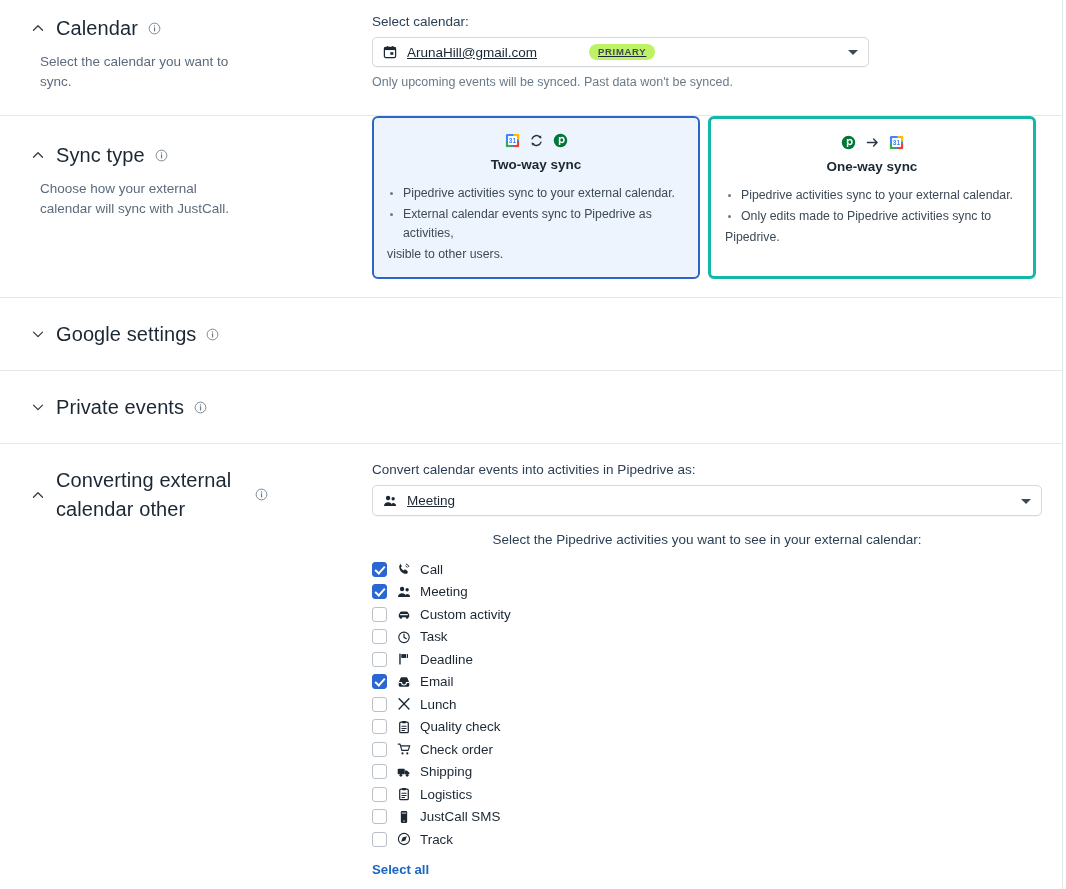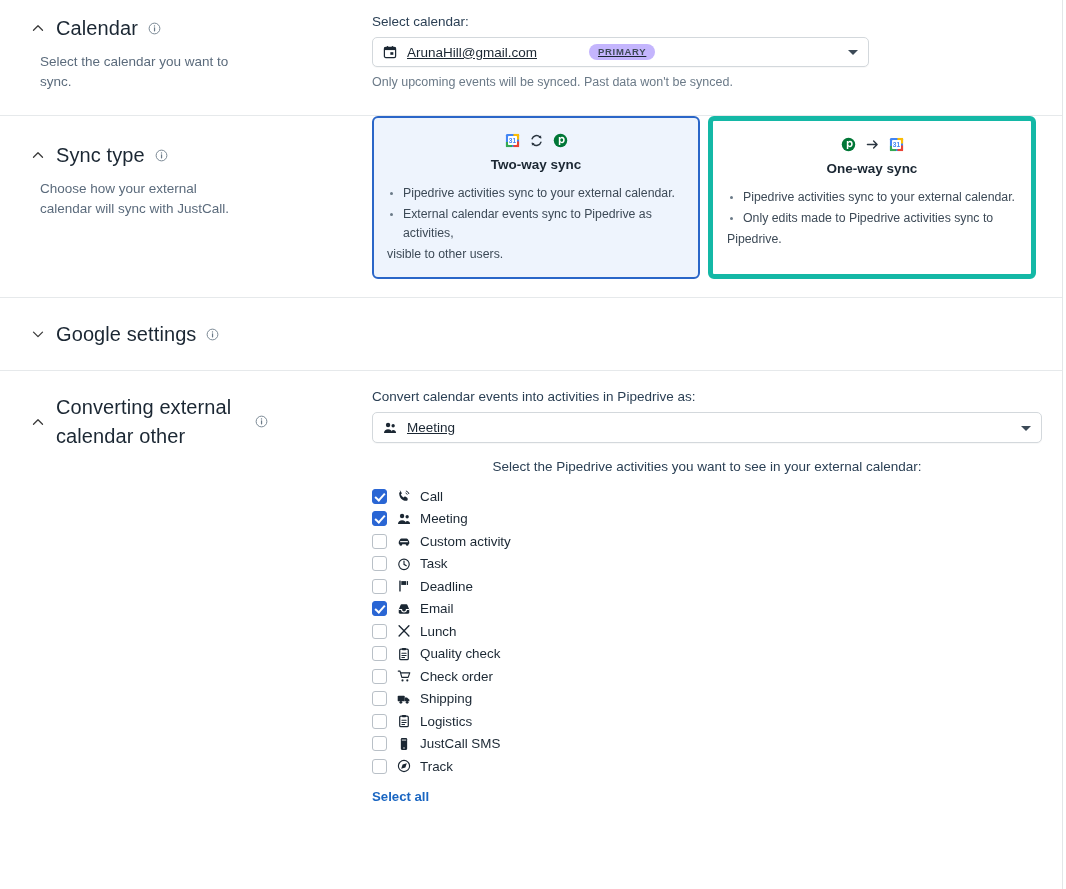--- a/index.html
+++ b/index.html
@@ -94,37 +94,37 @@
   .select .ico svg { display:block; }
   .caret {
     position: absolute; right: 10px; top: 50%;
     width: 0; height: 0; margin-top: -2px;
     border-left: 5px solid transparent;
     border-right: 5px solid transparent;
     border-top: 5px solid #3c4a57;
   }
   .badge {
     margin-left: 42px;
-    background: #c4b5fd;
+    background: #bef264;
     color: #3f4b58;
     font-size: 9.5px;
     font-weight: bold;
     letter-spacing: .7px;
     padding: 3px 9px;
     border-radius: 9px;
     line-height: 1;
   }
   .select-calendar { width: 497px; }
   .select-activity { width: 670px; height: 31px; }
 
   
   .cards { display: flex; gap: 8px; margin-top: 0; }
   .card {
     width: 328px;
-    border: 5px solid #14b8a6;
+    border: 3px solid #14b8a6;
     border-radius: 6px;
     background: #fff;
     padding: 14px 14px 12px 14px;
   }
   .card.selected {
     border: 2px solid #2a66c8;
     background: #eef4fd;
     padding: 13px 13px 11px 13px;
   }
   .card-icons {
@@ -363,20 +363,40 @@
                 <circle cx="8" cy="8" r="6.6" fill="none" stroke="#6b7a88" stroke-width="1.1"></circle>
                 <circle cx="8" cy="4.8" r="0.85" fill="#6b7a88"></circle>
                 <rect x="7.3" y="6.6" width="1.5" height="5" rx="0.6" fill="#6b7a88"></rect>
               </svg>
         </span>
       </div>
     </div>
     <div class="sec-right"></div>
   </div>
 
+  <div class="section" style="min-height:73px; align-items:center;">
+    <div class="sec-left" style="padding-top:0;padding-bottom:0;">
+      <div class="sec-head">
+        <span class="chev">
+          <svg width="16" height="16" viewBox="0 0 16 16">
+                <path d="M3.5 6.1 L8 10.6 L12.5 6.1" fill="none" stroke="#3c3c3c" stroke-width="1.3" stroke-linecap="round" stroke-linejoin="round"></path>
+              </svg>
+        </span>
+        <span class="sec-title">Private events</span>
+        <span class="info">
+          <svg width="13" height="13" viewBox="0 0 16 16">
+                <circle cx="8" cy="8" r="6.6" fill="none" stroke="#6b7a88" stroke-width="1.1"></circle>
+                <circle cx="8" cy="4.8" r="0.85" fill="#6b7a88"></circle>
+                <rect x="7.3" y="6.6" width="1.5" height="5" rx="0.6" fill="#6b7a88"></rect>
+              </svg>
+        </span>
+      </div>
+    </div>
+    <div class="sec-right"></div>
+  </div>
 
   <div class="section" style="border-bottom:none;">
     <div class="sec-left" style="padding-top:22px;">
       <div class="sec-head" style="align-items:center;">
         <span class="chev">
           <svg width="16" height="16" viewBox="0 0 16 16">
                 <path d="M3.5 10.2 L8 5.7 L12.5 10.2" fill="none" stroke="#3c3c3c" stroke-width="1.3" stroke-linecap="round" stroke-linejoin="round"></path>
               </svg>
         </span>
         <span class="sec-title wrap"><span>Converting external</span><br><span>calendar other</span></span>

